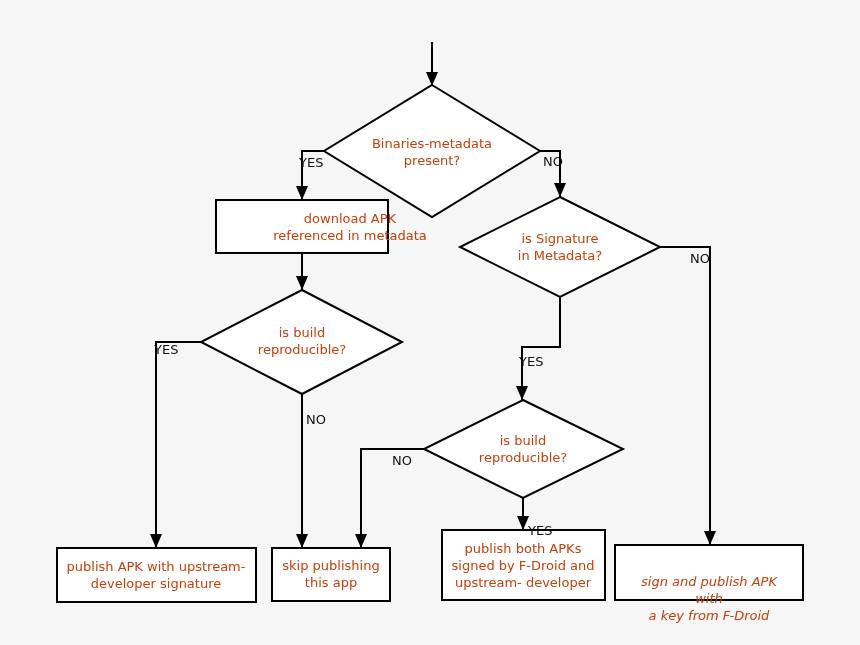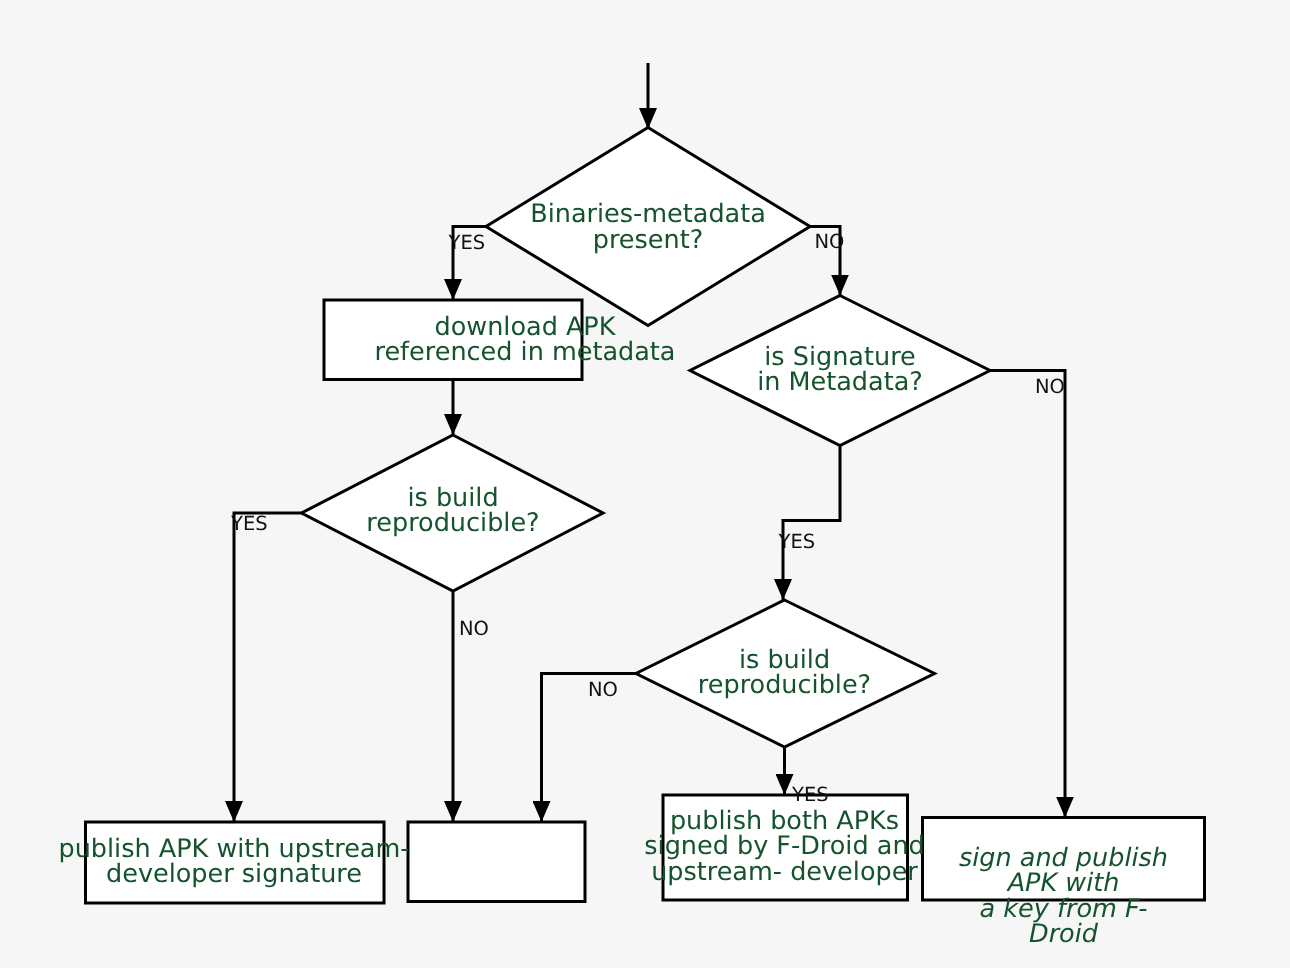--- a/index.html
+++ b/index.html
@@ -28,23 +28,23 @@
   .edge {
     fill: none;
     stroke: #000000;
     stroke-width: 2px;
   }
   .node-label {
     position: absolute;
     transform: translate(-50%, -50%);
     white-space: pre-line;
     text-align: center;
-    font-size: 17px;
+    font-size: 13px;
     line-height: 17px;
-    color: #14532d;
+    color: #c2410c;
   }
   .edge-label {
     position: absolute;
     font-size: 13px;
     line-height: 14px;
     color: #111111;
     white-space: nowrap;
     margin-top: 24px;
   }
   
@@ -107,20 +107,22 @@
   <div class="node-label" id="lbl-download">download APK
 referenced in metadata</div>
   <div class="node-label" id="lbl-signature">is Signature
 in Metadata?</div>
   <div class="node-label" id="lbl-build-left">is build
 reproducible?</div>
   <div class="node-label" id="lbl-build-mid">is build
 reproducible?</div>
   <div class="node-label" id="lbl-publish-upstream">publish APK with upstream-
 developer signature</div>
+  <div class="node-label" id="lbl-skip">skip publishing
+this app</div>
   <div class="node-label" id="lbl-publish-both">publish both APKs
 signed by F-Droid and
 upstream- developer</div>
   <div class="node-label" id="lbl-sign-publish">sign and publish APK with
 a key from F-Droid</div>
 
   <div class="edge-label" id="elbl-binaries-yes">YES</div>
   <div class="edge-label" id="elbl-binaries-no">NO</div>
   <div class="edge-label" id="elbl-signature-no">NO</div>
   <div class="edge-label" id="elbl-signature-yes">YES</div>

